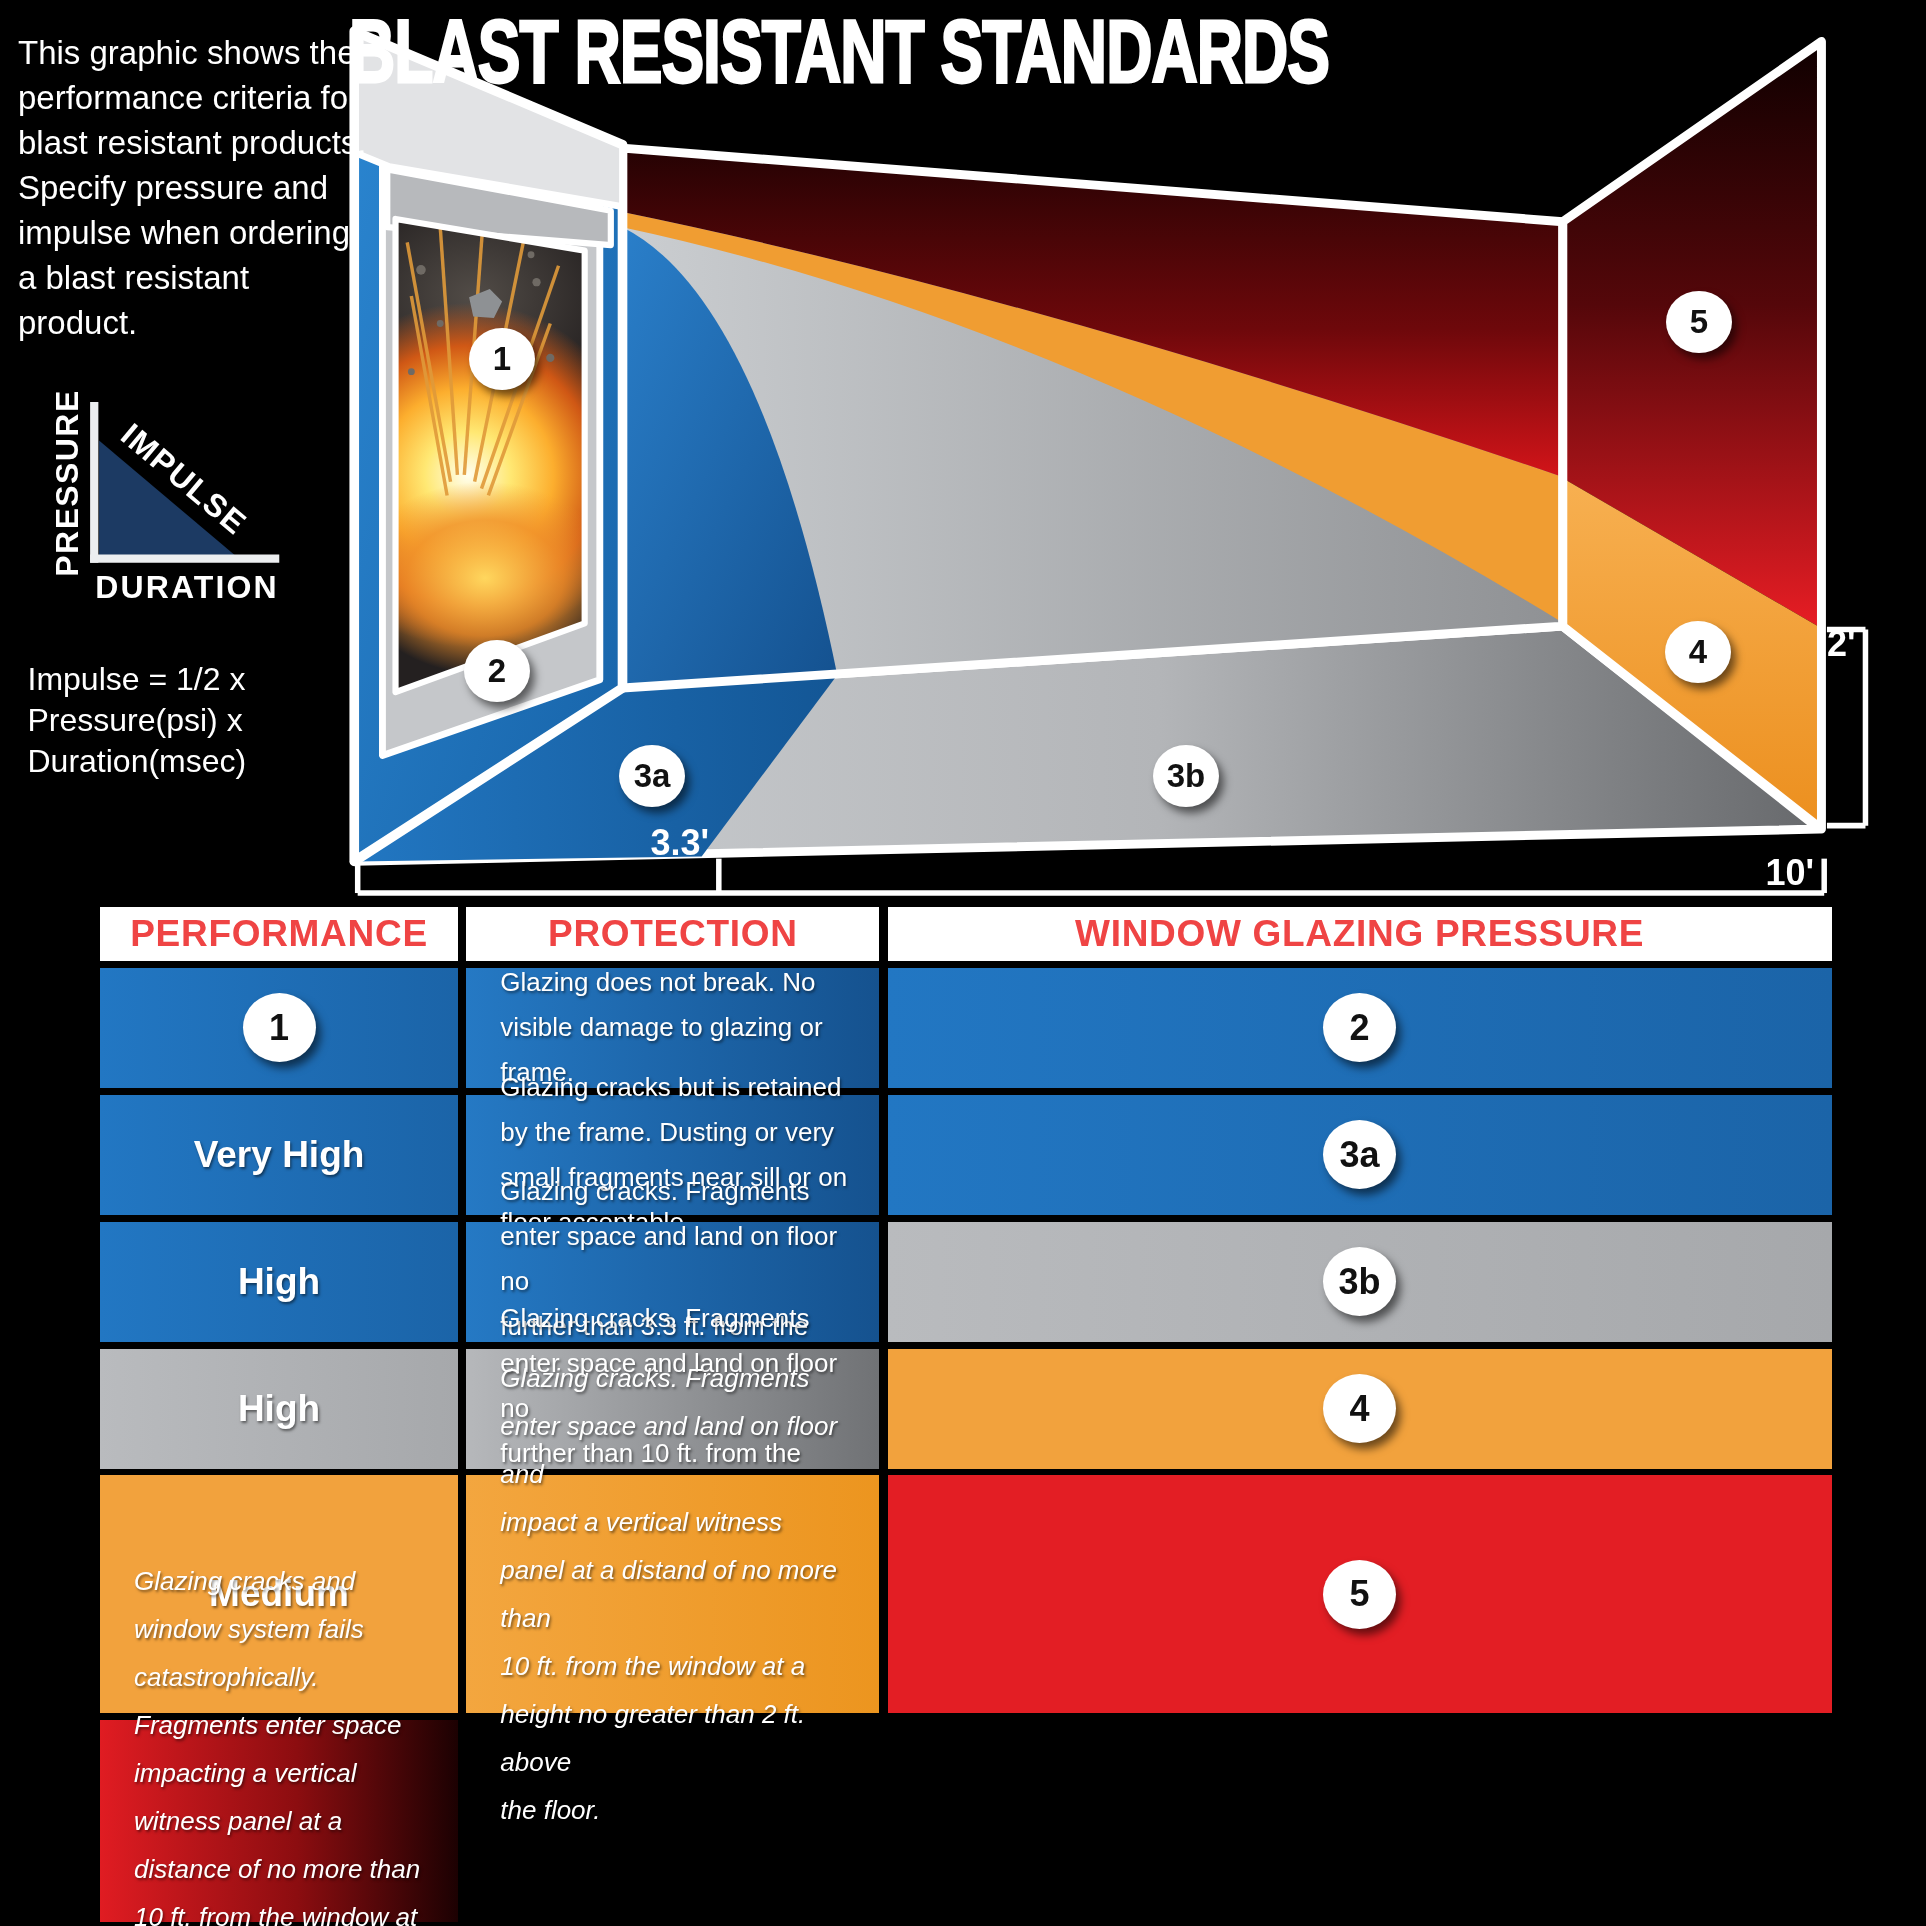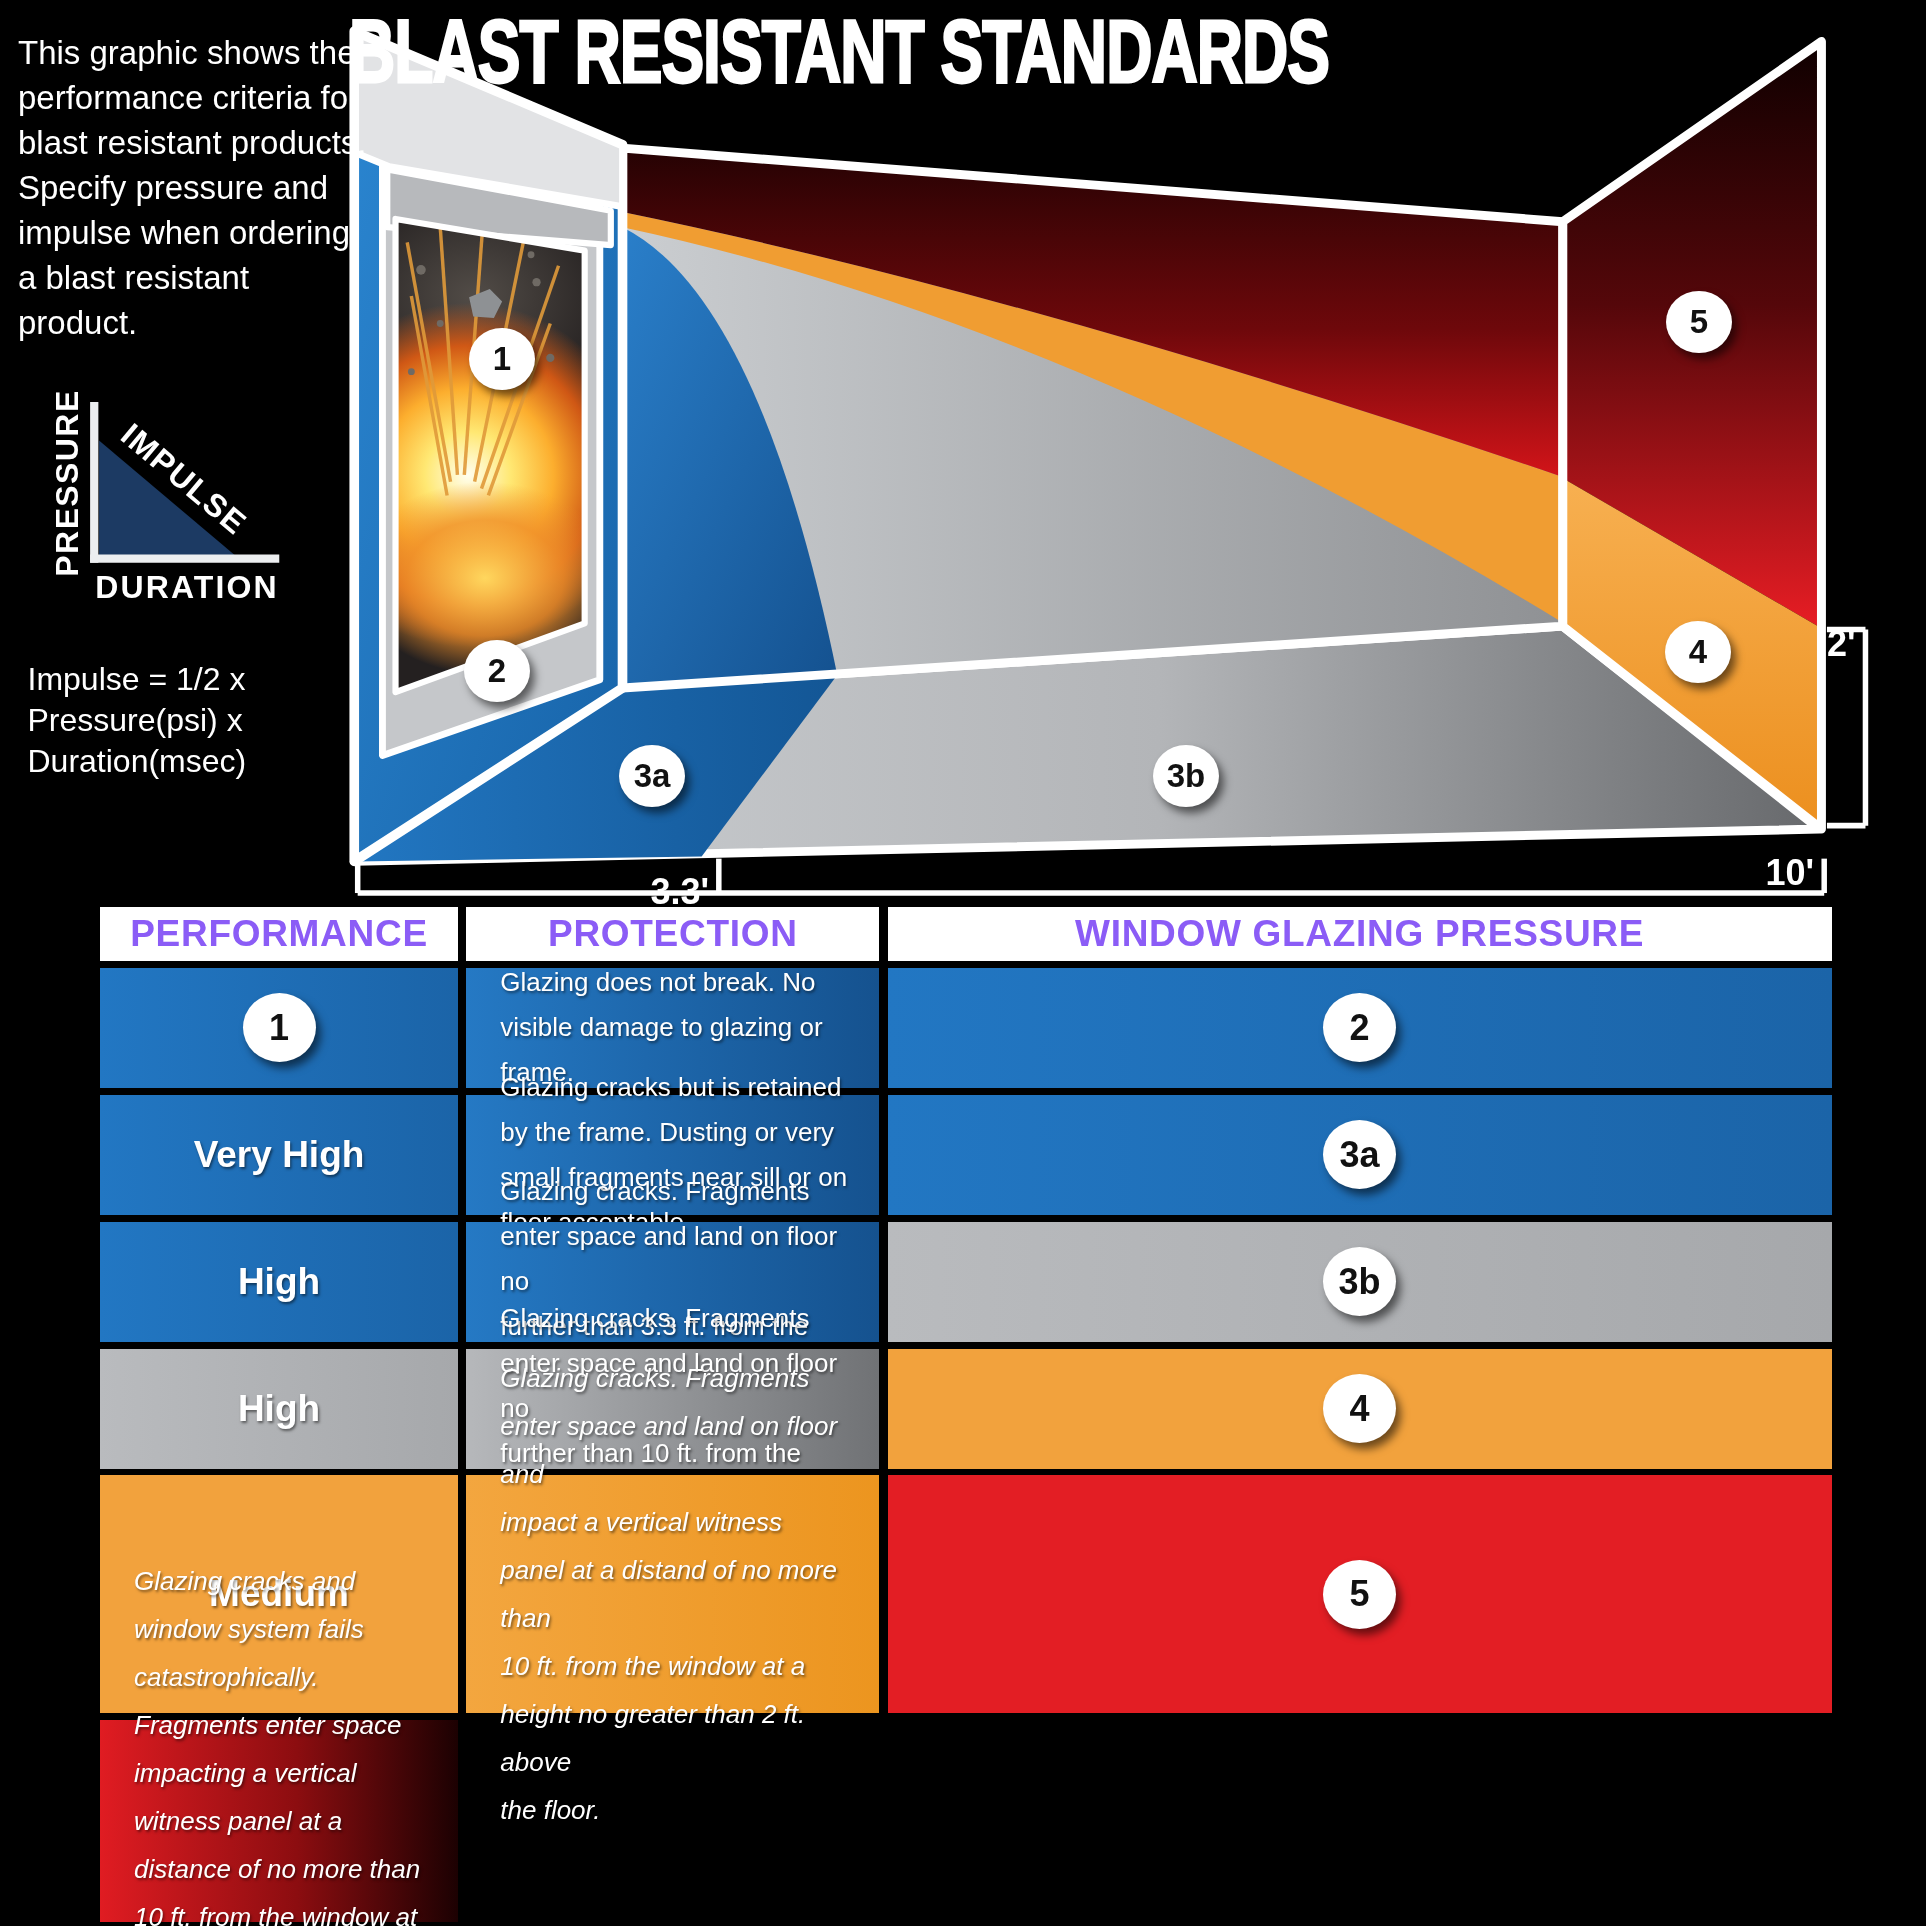--- a/index.html
+++ b/index.html
@@ -16,29 +16,29 @@
   .lbl-impulse{left:74px;top:462px;transform:rotate(40deg);}
   .lbl-duration{left:77px;top:570px;letter-spacing:2.1px;}
   .formula{left:27.5px;top:659px;font-size:32px;line-height:41px;white-space:pre-line;font-weight:400;}
   
   .marker{display:flex;align-items:center;justify-content:center;background:#fff;border-radius:50%;
           color:#111;font-weight:700;box-shadow:4.8px 6.2px 8.3px rgba(0,0,0,.55);}
   .marker.room{width:66px;height:62px;font-size:33px;margin-left:-33px;margin-top:-31px;}
   .marker.cell{width:73px;height:69px;font-size:36px;}
   
   .dim{font-size:36px;font-weight:700;text-align:right;}
-  .dim-33{left:585px;top:871px;width:124px;}
+  .dim-33{left:585px;top:822px;width:124px;}
   .dim-10{left:1692px;top:852px;width:122px;}
   .dim-2{left:1827px;top:623px;width:76px;text-align:left;}
   
   .tbl{left:100px;top:907px;width:1731px;display:grid;
        grid-template-columns:358px 413px 944px;
        grid-template-rows:54px 120px 120px 120px 120px 238px 202px;
        gap:6.9px 8.3px;background:#000;}
-  .hcell{background:#fff;color:#8b5cf6;display:flex;align-items:center;justify-content:center;
+  .hcell{background:#fff;color:#ef4444;display:flex;align-items:center;justify-content:center;
          font-size:37px;font-weight:700;letter-spacing:0.7px;}
   .cell{display:flex;align-items:center;justify-content:center;}
   .resp{justify-content:flex-start;padding:0 27.5px 0 34px;font-size:26px;line-height:45px;
         white-space:pre-line;text-shadow:1.4px 2.1px 2.8px rgba(0,0,0,.5);}
   .resp.tall{line-height:48px;font-style:italic;}
   .prot{font-size:37px;font-weight:700;text-shadow:1.4px 2.1px 2.8px rgba(0,0,0,.5);}
   .bg-blue-a{background:linear-gradient(90deg,#2277c3,#1b64a8);}
   .bg-blue-b{background:linear-gradient(90deg,#2579c4,#15528f);}
   .bg-gray-a{background:linear-gradient(90deg,#b9bbbe,#a6a8ab);}
   .bg-gray-b{background:linear-gradient(90deg,#b6b8bb,#707275);}

